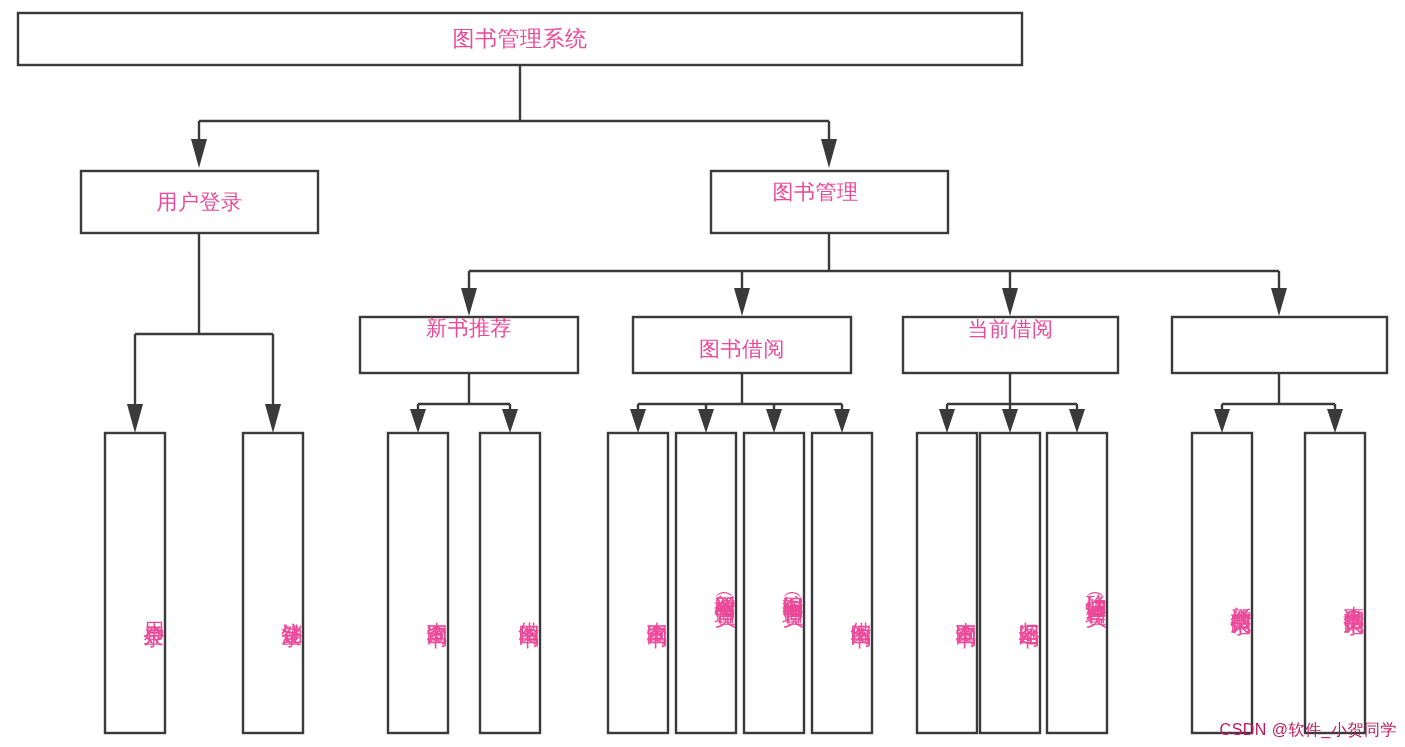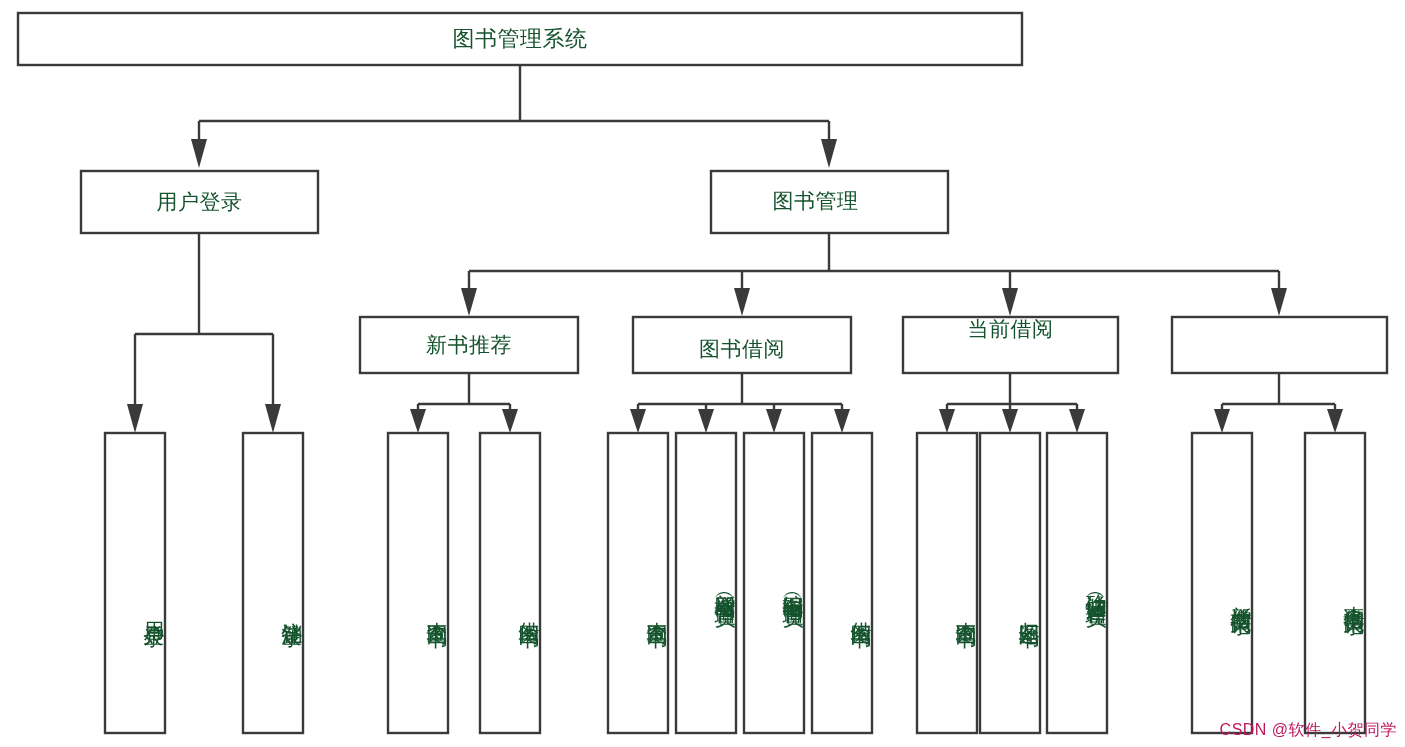--- a/index.html
+++ b/index.html
@@ -39,21 +39,21 @@
   }
   .arrow-head {
     fill: #3a3a3a;
     stroke: none;
   }
   .node-label {
     position: absolute;
     display: flex;
     align-items: center;
     justify-content: center;
-    color: #14532d;
+    color: #ec4899;
     font-family: "Liberation Sans", "DejaVu Sans", sans-serif;
     pointer-events: none;
     white-space: nowrap;
   }
   .node-label.horizontal {
     font-size: 21px;
     letter-spacing: 0.5px;
   }
   .node-label.vertical {
     writing-mode: vertical-rl;
@@ -184,23 +184,23 @@
     <rect class="node-box" x="1047" y="433" width="60" height="300"></rect>
 
     <rect class="node-box" x="1192" y="433" width="60" height="300"></rect>
     <rect class="node-box" x="1305" y="433" width="60" height="300"></rect>
   </svg>
 
   <div class="node-label horizontal root" style="left:18px; top:13px; width:1004px; height:52px;">图书管理系统</div>
 
   <div class="node-label horizontal" style="left:81px; top:171px; width:237px; height:62px;">用户登录</div>
 
-  <div class="node-label horizontal" style="left:711px; top:170px; width:209px; height:62px;">图书管理</div>
-
-  <div class="node-label horizontal" style="left:360px; top:317px; width:218px; height:56px;">新书推荐</div>
+  <div class="node-label horizontal" style="left:711px; top:161px; width:209px; height:62px;">图书管理</div>
+
+  <div class="node-label horizontal" style="left:360px; top:300px; width:218px; height:56px;">新书推荐</div>
 
   <div class="node-label horizontal" style="left:633px; top:317px; width:218px; height:64px;">图书借阅</div>
 
   <div class="node-label horizontal" style="left:903px; top:301px; width:215px; height:56px;">当前借阅</div>
 
 
   <div class="node-label vertical" style="left:105px; top:509px; width:60px; height:200px;">用户登录</div>
 
   <div class="node-label vertical" style="left:243px; top:509px; width:60px; height:200px;">注销登录</div>
 

